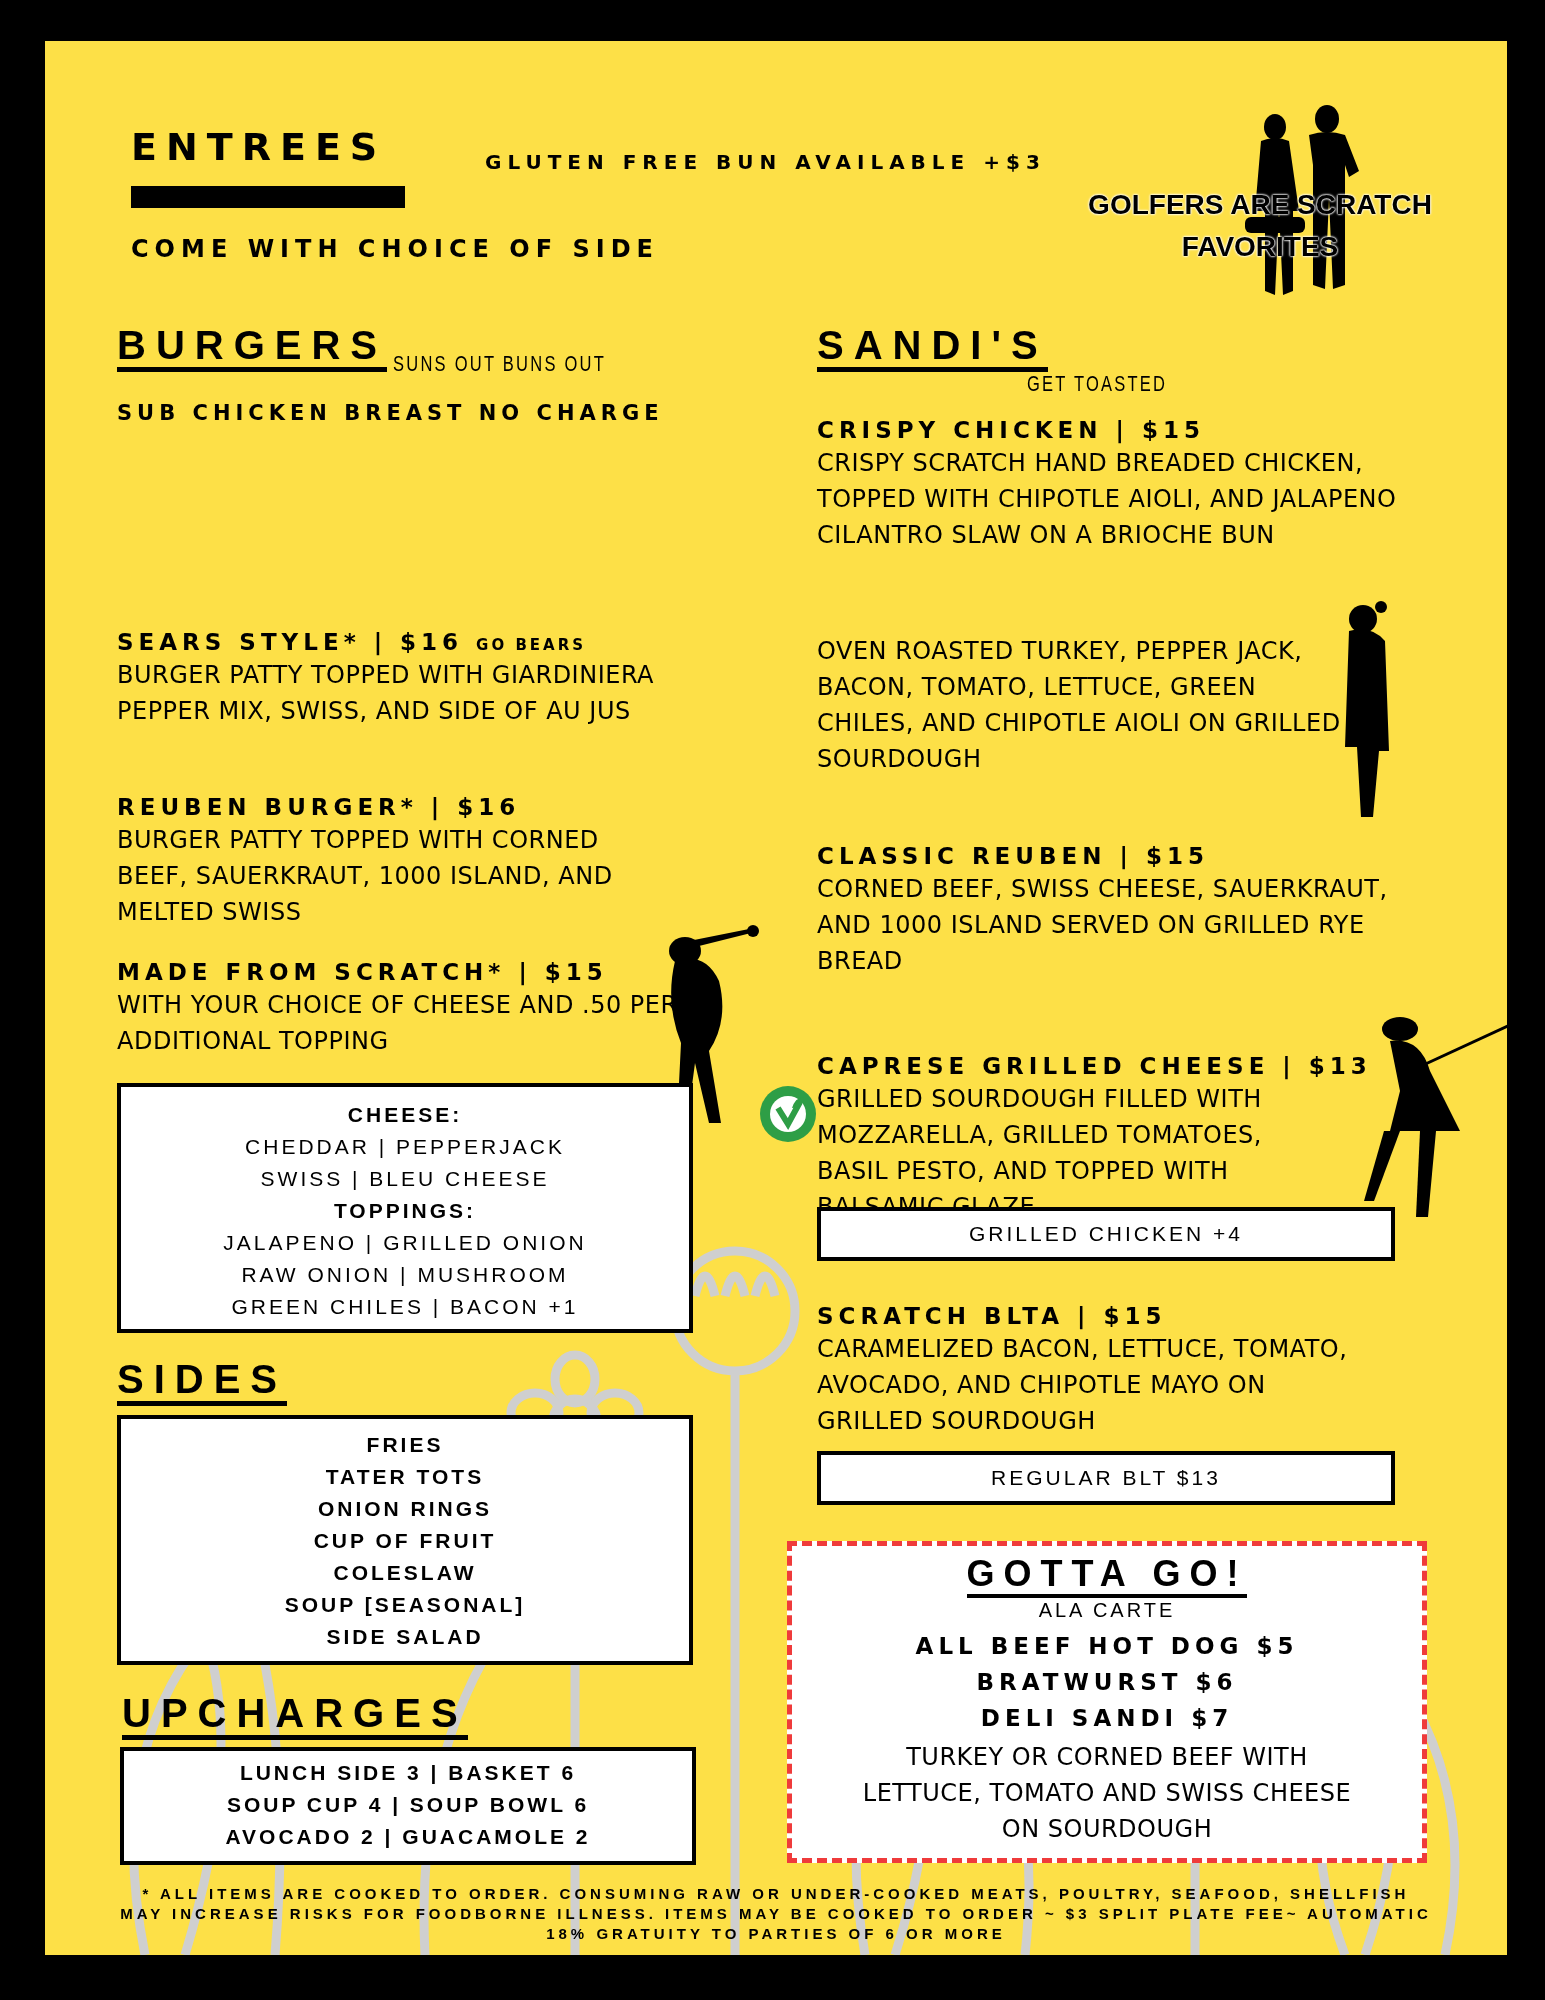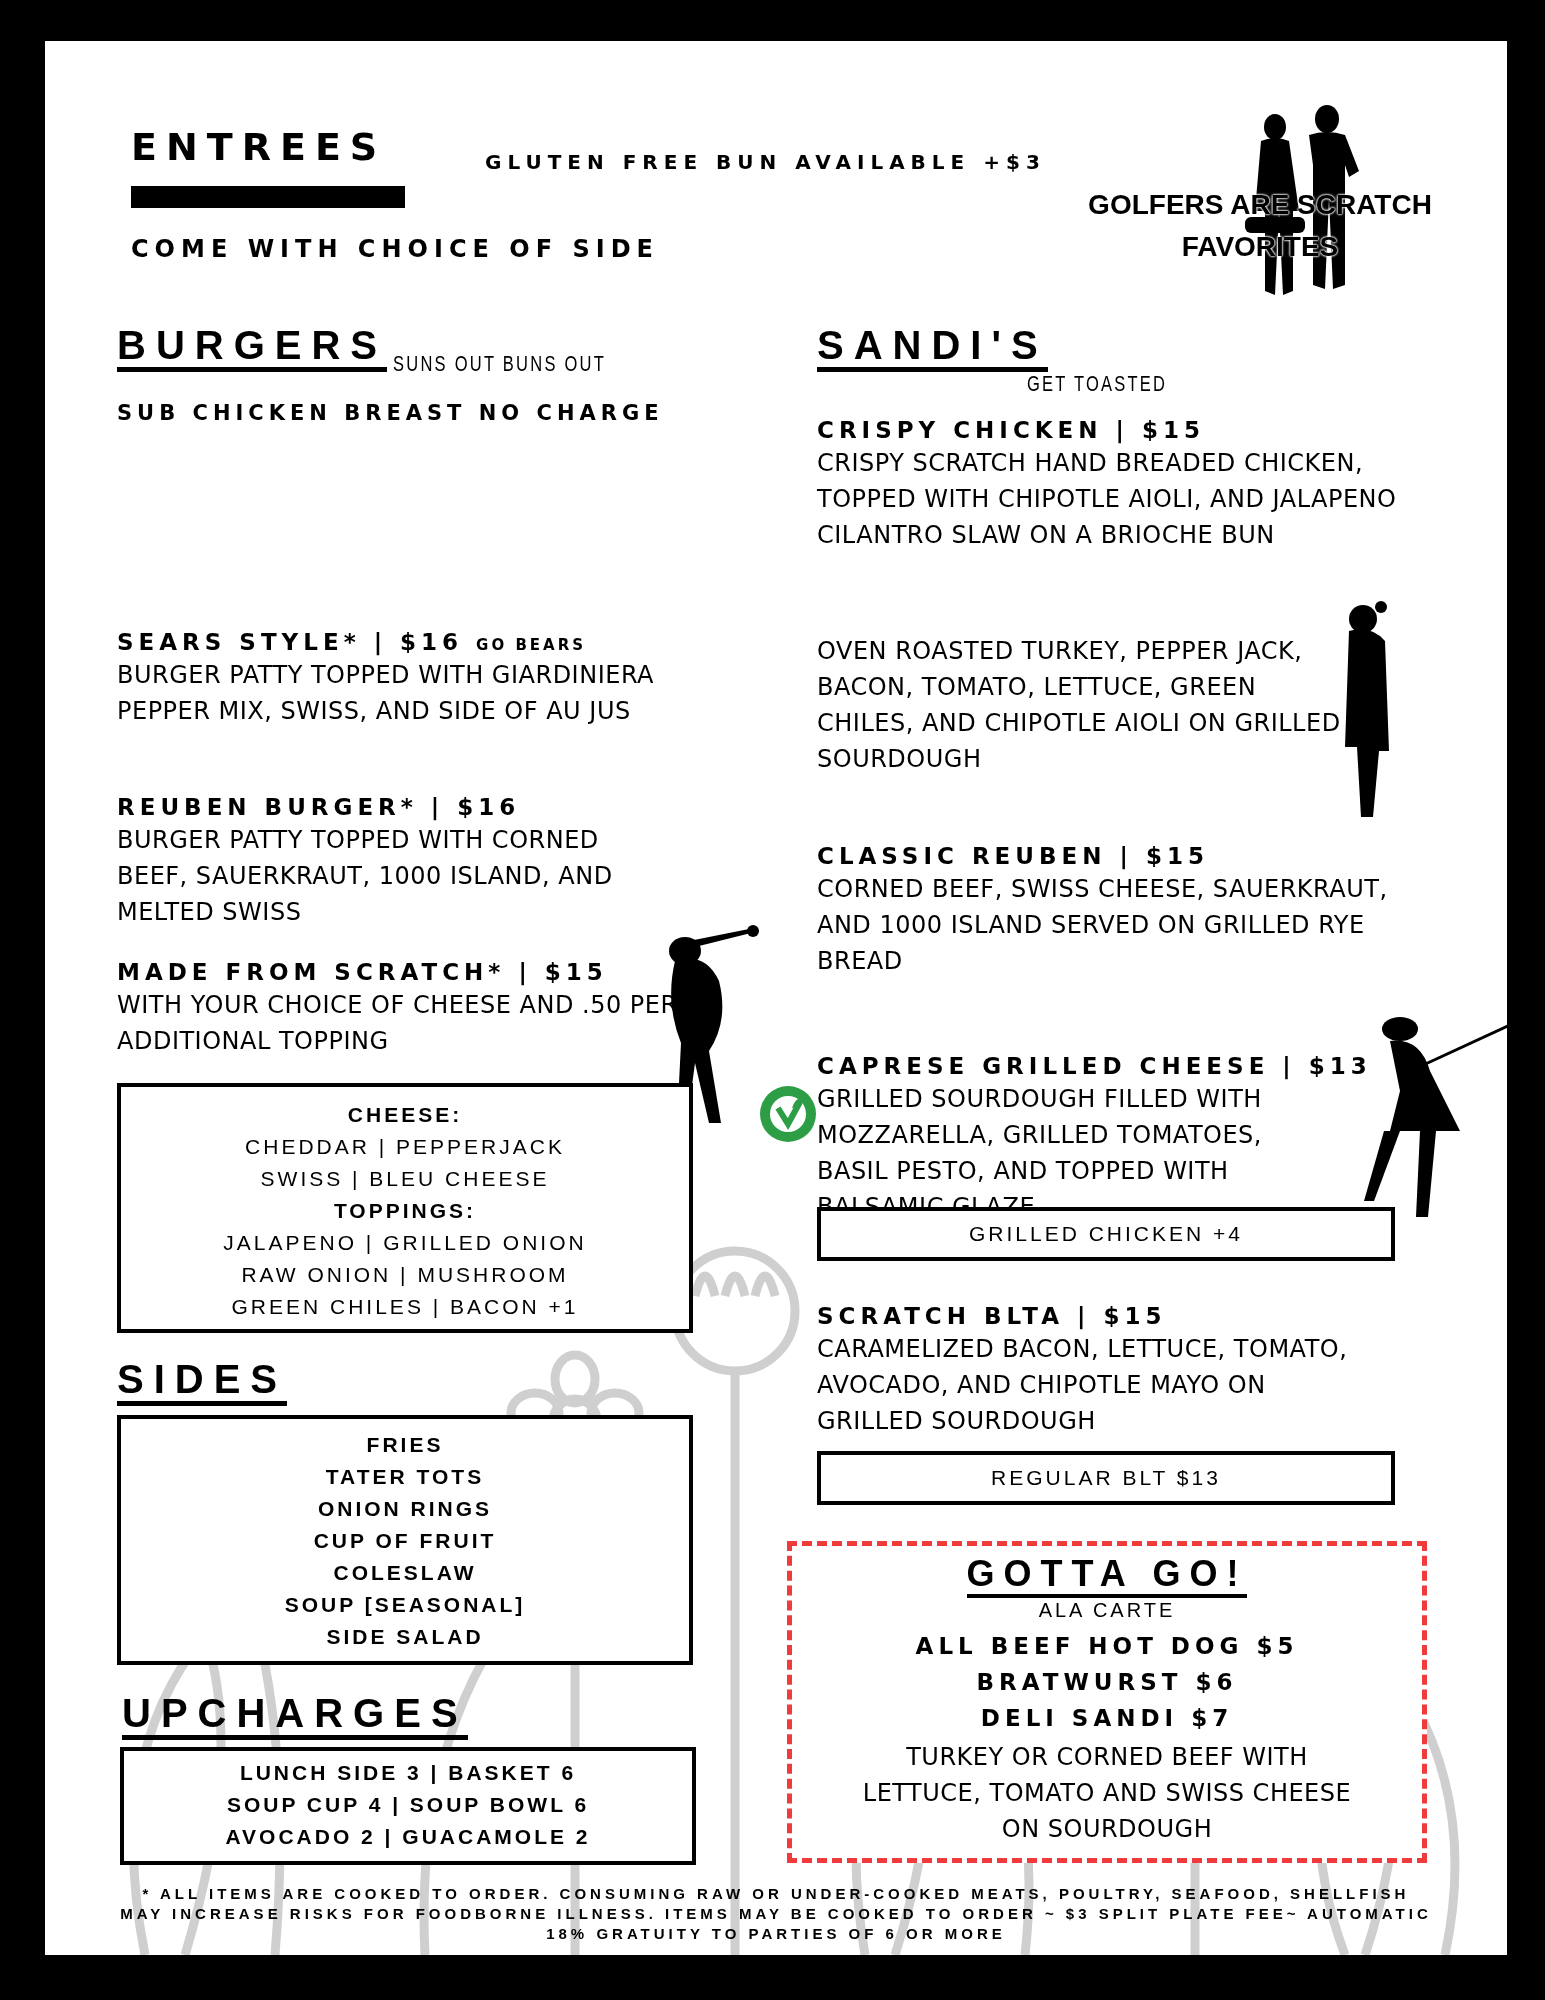--- a/index.html
+++ b/index.html
@@ -1,17 +1,17 @@
 <!DOCTYPE html>
 <html><head>
 <meta charset="utf-8">
 <style>
   html,body{margin:0;padding:0;}
   body{width:1545px;height:2000px;background:#000;position:relative;overflow:hidden;font-family:"DejaVu Sans",sans-serif;color:#000;}
-  .page{position:absolute;left:45px;top:41px;width:1462px;height:1914px;background:#ffffff;overflow:hidden;}
+  .page{position:absolute;left:45px;top:41px;width:1462px;height:1914px;background:#fde047;overflow:hidden;}
   .abs{position:absolute;}
   .wide{letter-spacing:6px;font-weight:bold;}
   .h-entrees{left:86px;top:84px;font-size:38px;letter-spacing:9px;}
   .bar{left:86px;top:145px;width:274px;height:22px;background:#000;}
   .come{left:86px;top:194px;font-size:26px;letter-spacing:6px;}
   .gluten{left:440px;top:109px;font-size:22px;letter-spacing:6px;}
   .golfers{left:1020px;top:64px;width:390px;height:200px;}
   .golfers-text{position:absolute;left:0;width:390px;text-align:center;font-family:"Liberation Sans",sans-serif;font-weight:bold;font-size:28px;color:#000;-webkit-text-stroke:0;text-shadow:0 0 2px #fff,0 0 2px #fff,0 0 3px #fff;}
   .sec-h{font-family:"Liberation Sans",sans-serif;font-weight:bold;font-size:40px;letter-spacing:10px;border-bottom:5px solid #000;padding-bottom:0;line-height:44px;}
   .tag{font-family:"Liberation Sans",sans-serif;font-size:22px;letter-spacing:3px;transform:scaleX(0.75);transform-origin:left top;white-space:nowrap;}

